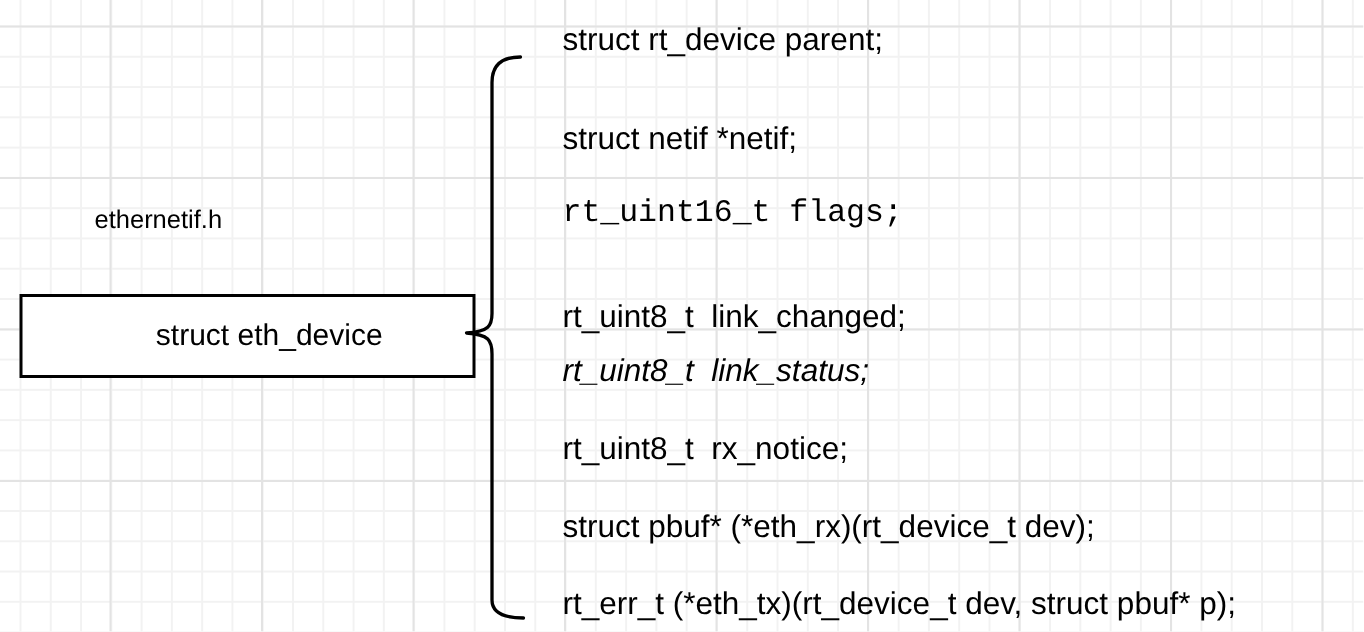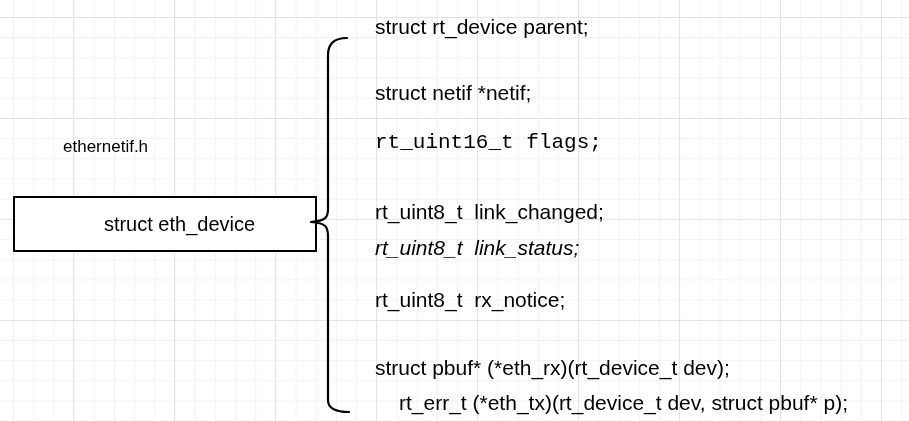--- a/index.html
+++ b/index.html
@@ -52,22 +52,22 @@
     line-height: 22px;
     white-space: pre;
     z-index: 2;
   }
   .m0 { top: 16px; }
   .m1 { top: 82px; text-align: right; }
   .m2 { top: 132px; font-family: Liberation Mono, monospace; }
   .m3 { top: 185px; margin-top: 16px; }
   .m4 { top: 237px; font-style: italic; }
   .m5 { top: 289px; }
-  .m6 { top: 341px; margin-top: 16px; }
-  .m7 { top: 392px; margin-left: 24px; }
+  .m6 { top: 341px; }
+  .m7 { top: 392px; }
   .watermark {
     position: absolute;
     left: 648px; top: 393px;
     font-size: 19px;
     line-height: 22px;
     white-space: nowrap;
     z-index: 1;
     user-select: none;
   }
   .watermark .wm-prefix { color: rgba(160, 160, 160, 0.75); }

